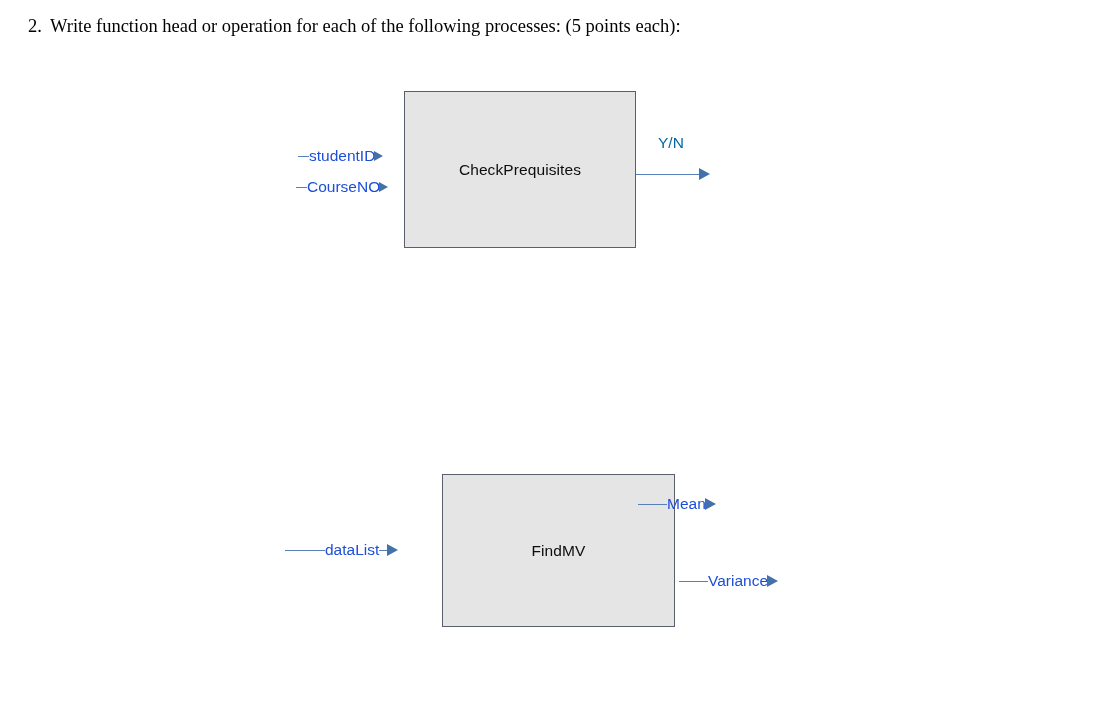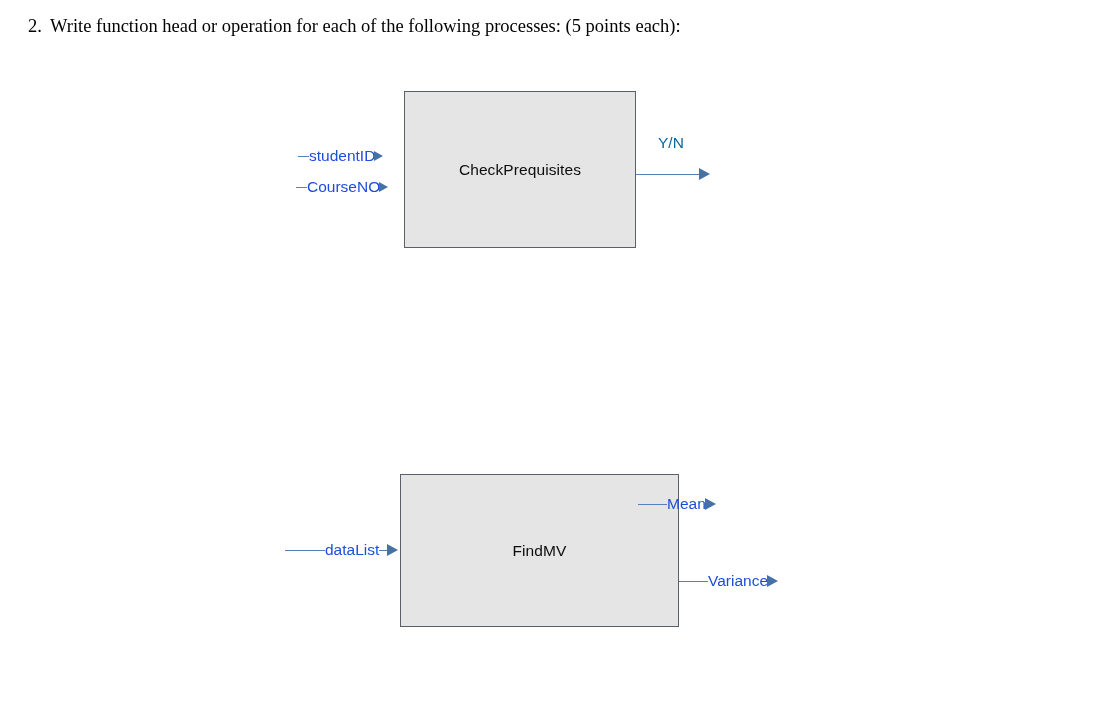--- a/index.html
+++ b/index.html
@@ -140,21 +140,21 @@
 
 <div class="diagram" style="left:0px; top:0px; width:1098px; height:720px;">
 
   <div class="flow" style="left:285px; top:540px;justify-content:flex-end;">
     <span class="flow-stem" style="width:40px;"></span>
     <span class="flow-label">dataList</span>
     <span class="flow-stem" style="width:9px;"></span>
     <span class="flow-head"></span>
   </div>
 
-  <div class="process-box" style="left:400px; top:474px; width:279px; height:153px;">
+  <div class="process-box" style="left:442px; top:474px; width:233px; height:153px;">
     <span class="process-box-label">FindMV</span>
   </div>
 
   <div class="flow" style="left:638px; top:494px;justify-content:space-between;">
     <span class="flow-stem" style="width:29px;"></span>
     <span class="flow-label">Mean</span>
     <span class="flow-head"></span>
   </div>
 
   <div class="flow" style="left:655px; top:571px;padding-left:24px;">

